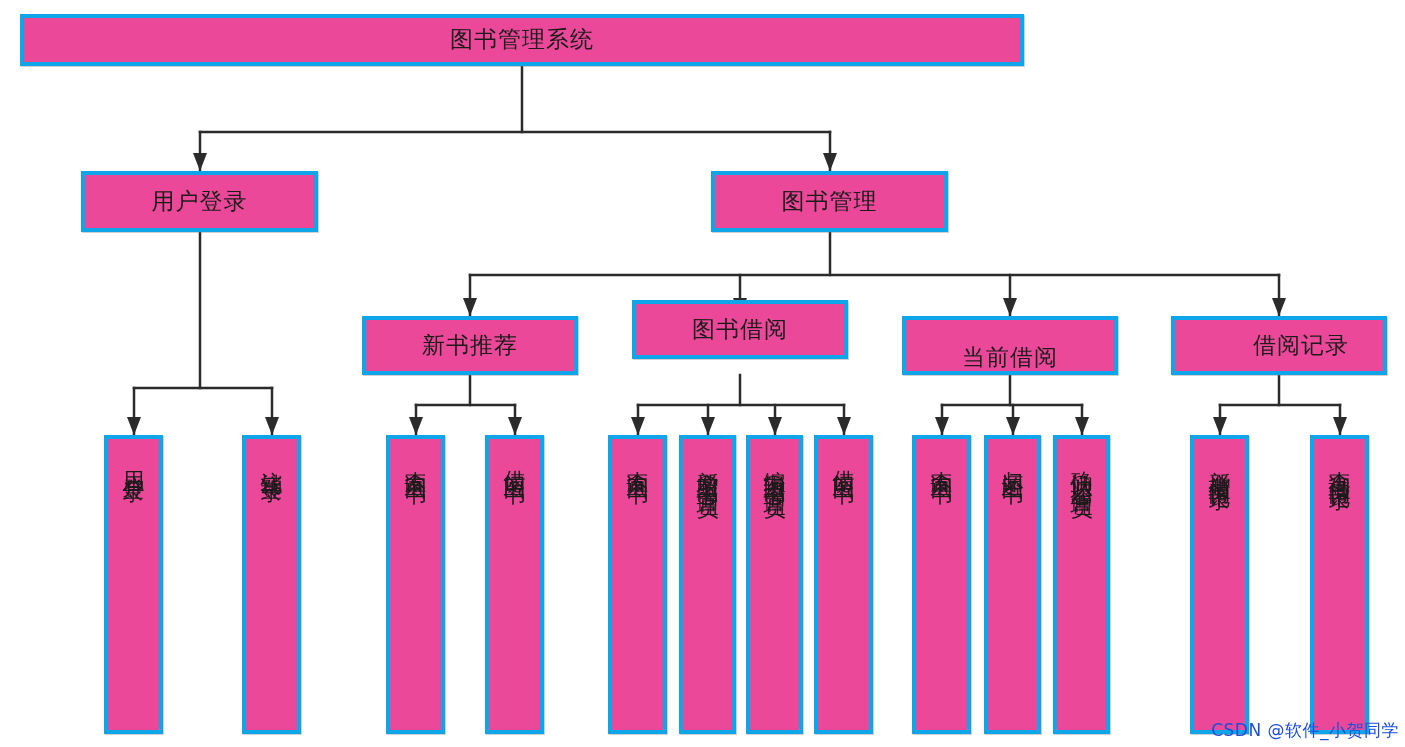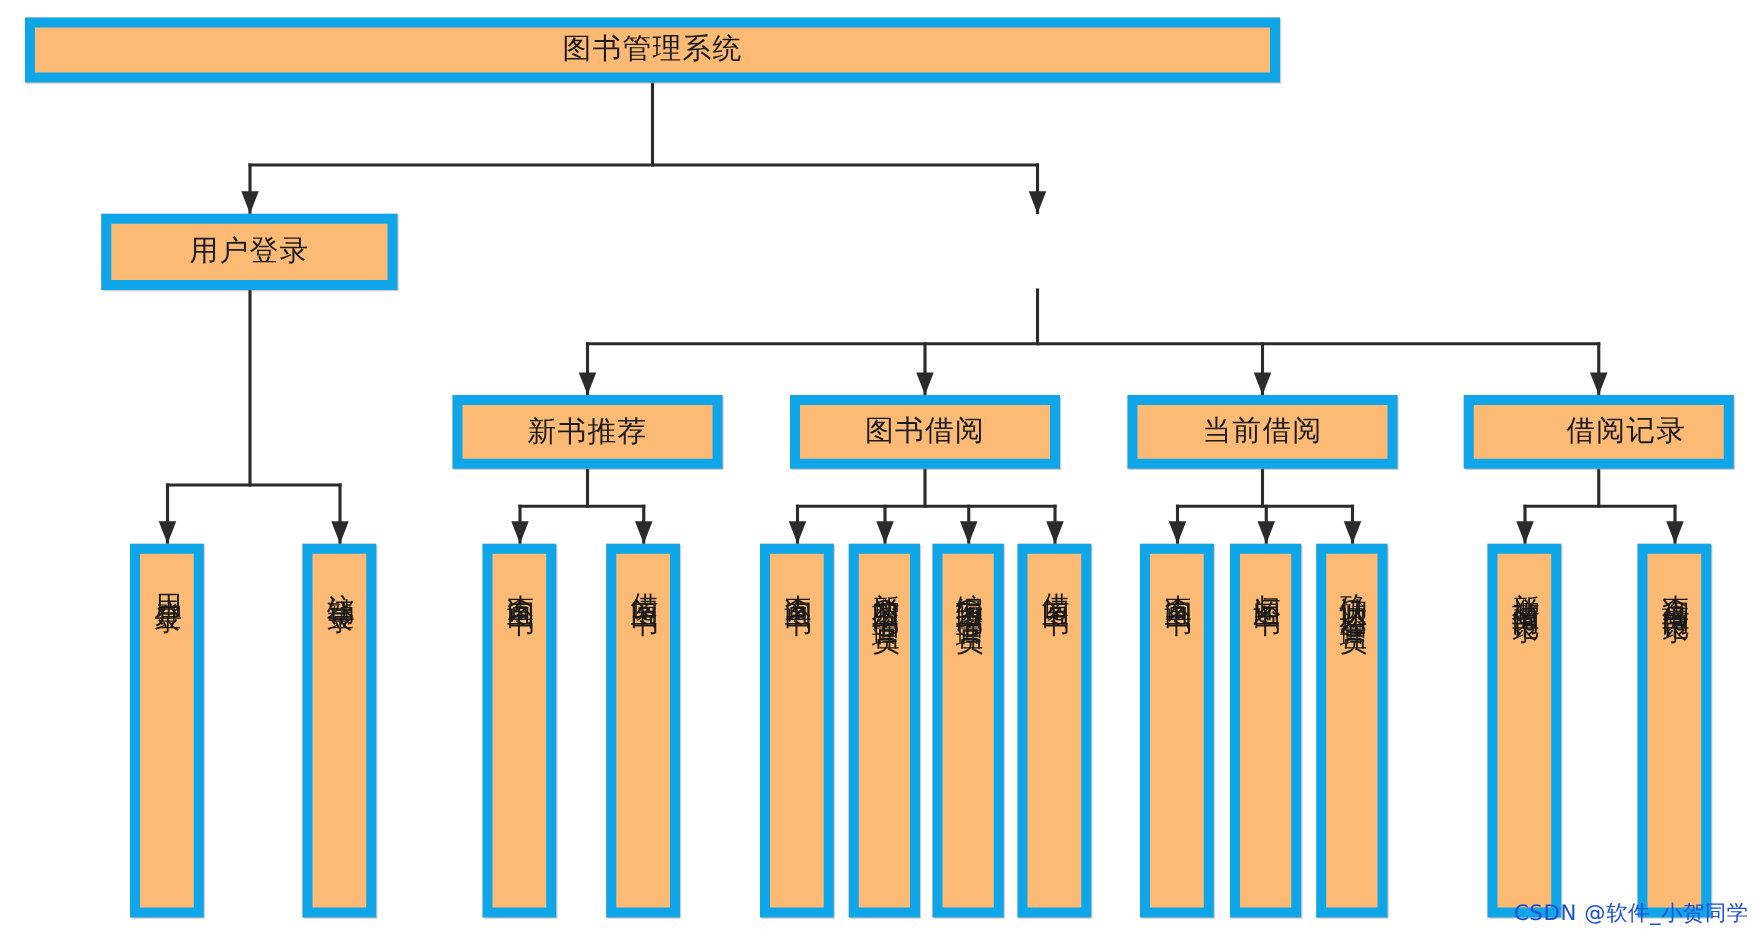--- a/index.html
+++ b/index.html
@@ -21,22 +21,22 @@
     position: absolute;
     left: 0;
     top: 0;
     width: 1405px;
     height: 747px;
     pointer-events: none;
   }
   .node {
     position: absolute;
     box-sizing: border-box;
-    border: 8px solid #0ea5e9;
-    background: #fdba74;
+    border: 4px solid #0ea5e9;
+    background: #ec4899;
     display: flex;
     align-items: center;
     justify-content: center;
     box-shadow: 1px 1px 0 rgba(120,120,120,0.35);
   }
   .node .lbl {
     color: #1b1b1b;
     line-height: 1.18;
     text-align: center;
     white-space: pre-wrap;
@@ -132,30 +132,33 @@
     </svg>
 
   <div class="node root" style="left: 20px; top: 14px; width: 1004px; height: 52px;">
     <span class="lbl">图书管理系统</span>
   </div>
 
   <div class="node horiz" style="left: 81px; top: 171px; width: 237px; height: 61px;">
     <span class="lbl">用户登录</span>
   </div>
 
+  <div class="node horiz" style="left: 711px; top: 171px; width: 237px; height: 61px;">
+    <span class="lbl">图书管理</span>
+  </div>
 
   <div class="node horiz" style="left: 362px; top: 316px; width: 216px; height: 59px; font-family: Liberation Serif, serif;">
     <span class="lbl">新书推荐</span>
   </div>
 
-  <div class="node horiz" style="left: 632px; top: 316px; width: 216px; height: 59px;">
+  <div class="node horiz" style="left: 632px; top: 300px; width: 216px; height: 59px;">
     <span class="lbl">图书借阅</span>
   </div>
 
-  <div class="node horiz" style="left: 902px; top: 316px; width: 216px; height: 59px;">
+  <div class="node horiz" style="left: 902px; top: 316px; width: 216px; height: 59px; align-items: flex-end;">
     <span class="lbl">当前借阅</span>
   </div>
 
   <div class="node horiz" style="left: 1171px; top: 316px; width: 216px; height: 59px; padding-left: 44px;">
     <span class="lbl">借阅记录</span>
   </div>
 
   <div class="node vert" style="left: 104px; top: 435px; width: 59px; height: 299px;">
     <span class="lbl">用户登录</span>
   </div>

